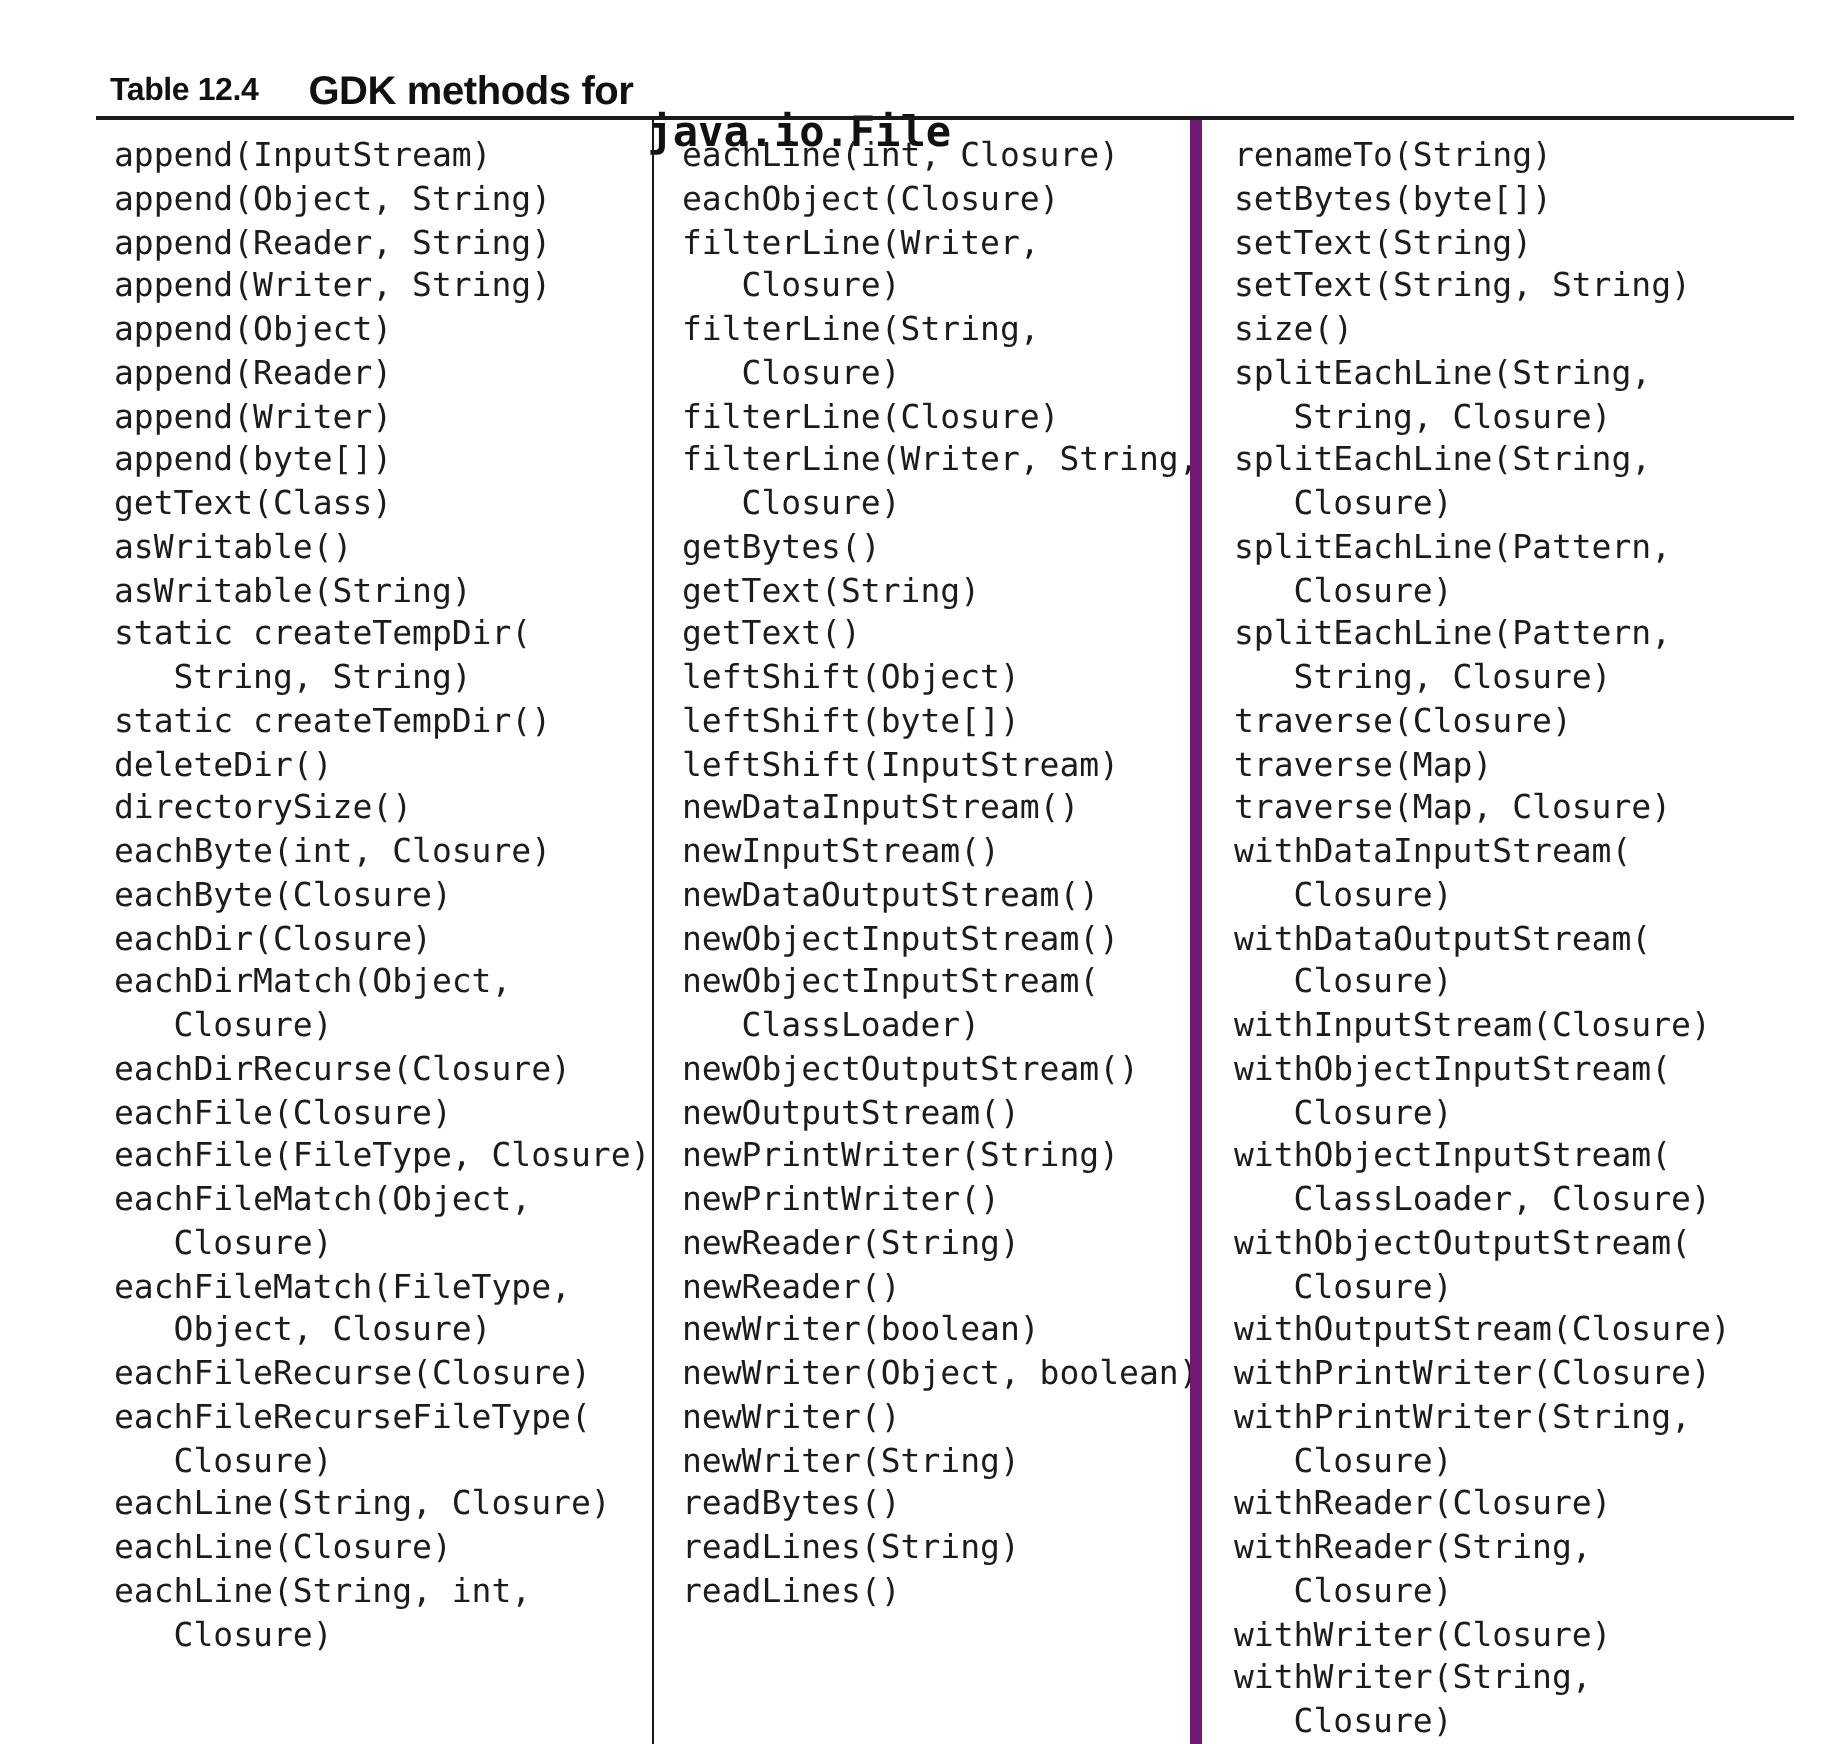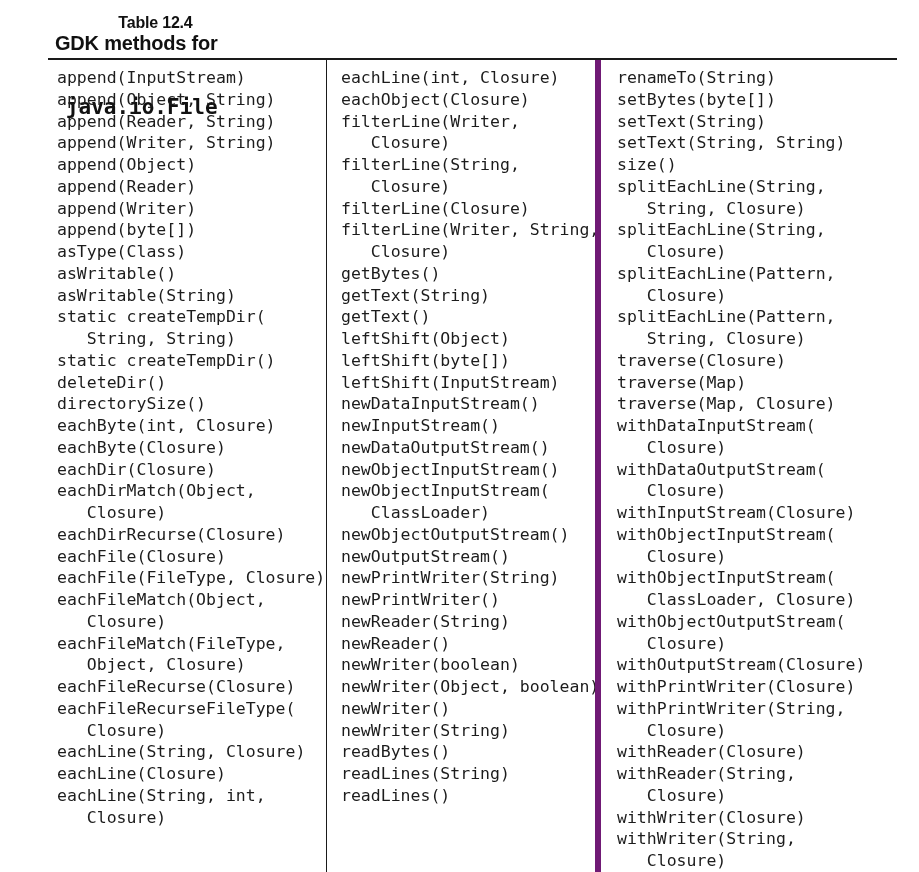--- a/index.html
+++ b/index.html
@@ -12,24 +12,23 @@
     width: 919px;
     height: 872px;
     overflow: hidden;
     font-family: "Liberation Sans", sans-serif;
   }
   .table-title {
     position: absolute;
     left: 55px;
     top: 14px;
     display: flex;
-    align-items: flex-end;
+    align-items: center;
     white-space: pre;
     color: #111111;
-    flex-direction: column;
   }
   .title-label {
     font-family: "Liberation Sans", sans-serif;
     font-weight: bold;
     font-size: 16px;
     margin-right: 25px;
     letter-spacing: -0.2px;
   }
   .title-caption {
     font-family: "Liberation Sans", sans-serif;
@@ -94,21 +93,21 @@
 <div class="methods-table">
   <div class="table-col col-1">
       <div class="method-line">append(InputStream)</div>
       <div class="method-line">append(Object, String)</div>
       <div class="method-line">append(Reader, String)</div>
       <div class="method-line">append(Writer, String)</div>
       <div class="method-line">append(Object)</div>
       <div class="method-line">append(Reader)</div>
       <div class="method-line">append(Writer)</div>
       <div class="method-line">append(byte[])</div>
-      <div class="method-line">asType(Class)</div>
+      <div class="method-line">getText(Class)</div>
       <div class="method-line">asWritable()</div>
       <div class="method-line">asWritable(String)</div>
       <div class="method-line">static createTempDir(</div>
       <div class="method-line">   String, String)</div>
       <div class="method-line">static createTempDir()</div>
       <div class="method-line">deleteDir()</div>
       <div class="method-line">directorySize()</div>
       <div class="method-line">eachByte(int, Closure)</div>
       <div class="method-line">eachByte(Closure)</div>
       <div class="method-line">eachDir(Closure)</div>

